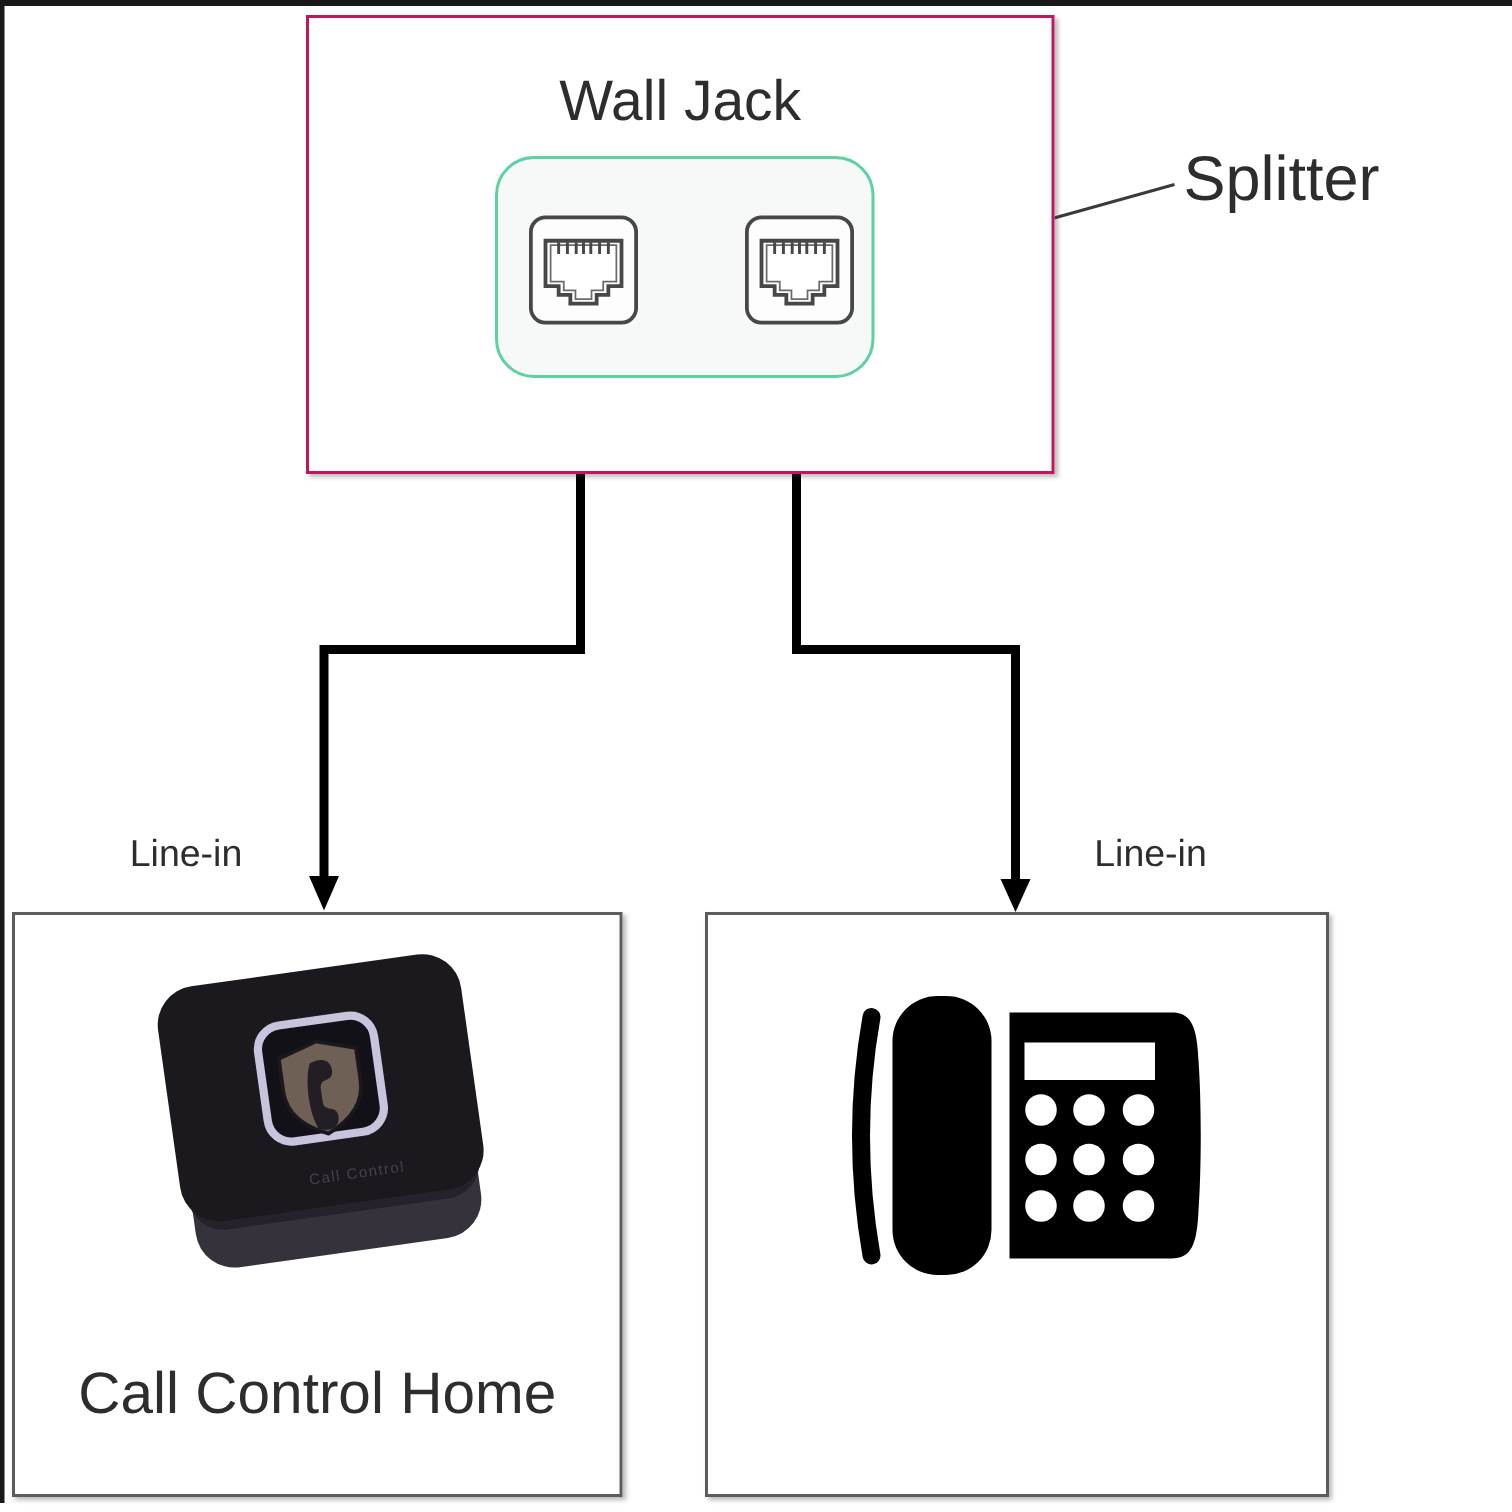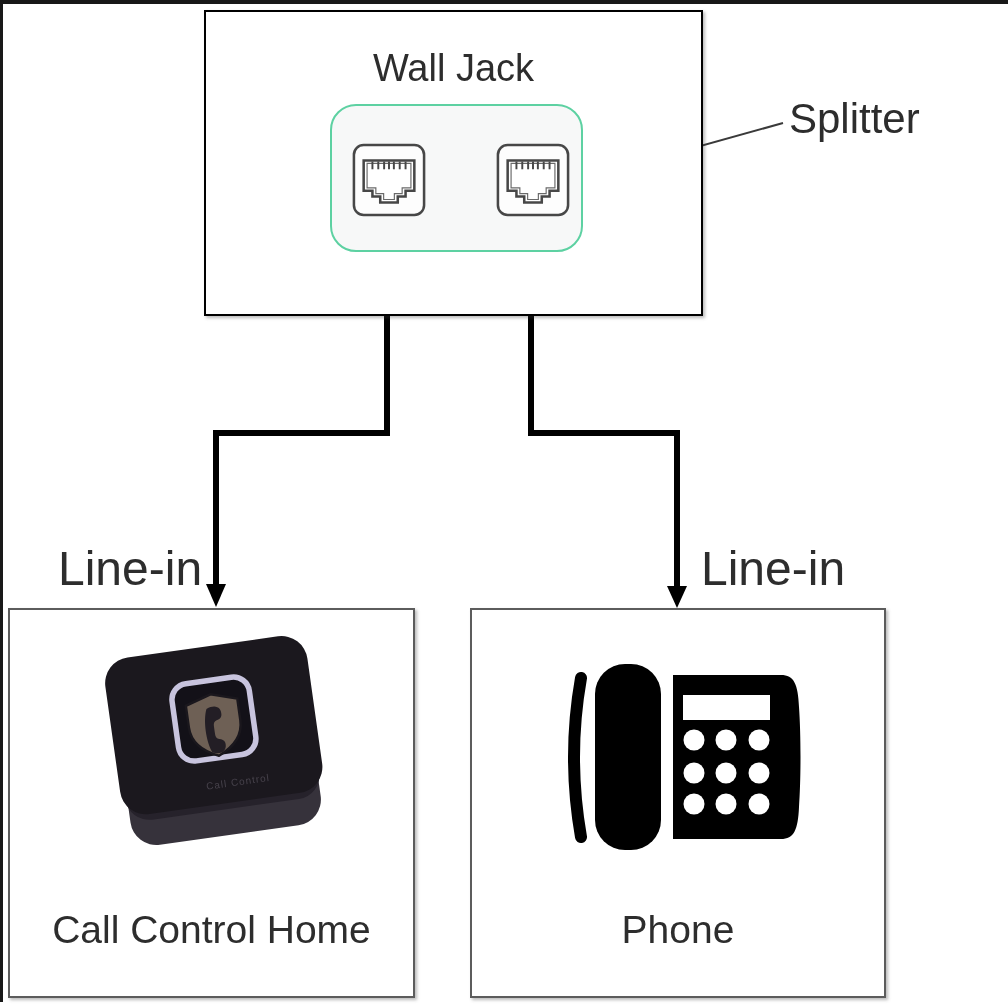--- a/index.html
+++ b/index.html
@@ -5,21 +5,21 @@
   html,body{margin:0;padding:0;background:#ffffff;}
   .canvas{
     position:relative;width:1008px;height:1008px;background:#ffffff;overflow:hidden;
     font-family:"Liberation Sans","DejaVu Sans",sans-serif;color:#2d2d2d;
   }
   .edge-top{position:absolute;left:0;top:0;width:1008px;height:4px;background:#181818;}
   .edge-left{position:absolute;left:0;top:0;width:3px;height:1002px;background:#181818;}
 
   .wall-jack-box{
     position:absolute;left:204px;top:10px;width:499px;height:306px;box-sizing:border-box;
-    border:2px solid #000000;background:#ffffff;
+    border:2px solid #be185d;background:#ffffff;
     box-shadow:2px 2px 3px rgba(60,60,60,0.35);
   }
   .wall-jack-title{
     position:absolute;left:0;right:0;top:36px;text-align:center;
     font-size:38px;line-height:40px;color:#2d2d2d;white-space:nowrap;
   }
   .splitter-panel{
     position:absolute;left:330px;top:104px;width:253px;height:148px;box-sizing:border-box;
     border:2px solid #5dd1a2;border-radius:26px;background:#f7f8f8;
   }
@@ -27,21 +27,21 @@
   .jack.left{left:19px;top:36px;}
   .jack.right{left:163px;top:36px;}
 
   .overlay{position:absolute;left:0;top:0;width:1008px;height:1008px;pointer-events:none;}
 
   .splitter-callout{
     position:absolute;left:789px;top:99px;font-size:42px;line-height:40px;white-space:nowrap;
   }
   .linein{
     position:absolute;top:549px;width:132px;text-align:center;
-    font-size:48px;line-height:40px;white-space:nowrap;
+    font-size:25px;line-height:40px;white-space:nowrap;
   }
   .linein.left{left:58px;}
   .linein.right{left:701px;}
 
   .device-box{
     position:absolute;top:608px;height:390px;box-sizing:border-box;background:#ffffff;
     border:2px solid #5c5c5c;box-shadow:2px 2px 3px rgba(60,60,60,0.35);
   }
   .device-box.left{left:8px;width:407px;}
   .device-box.right{left:470px;width:416px;}
@@ -134,16 +134,15 @@
           <circle cx="160" cy="78" r="10.5"></circle>
           <circle cx="193" cy="78" r="10.5"></circle>
         <circle cx="128" cy="111" r="10.5"></circle>
           <circle cx="160" cy="111" r="10.5"></circle>
           <circle cx="193" cy="111" r="10.5"></circle>
         <circle cx="128" cy="142" r="10.5"></circle>
           <circle cx="160" cy="142" r="10.5"></circle>
           <circle cx="193" cy="142" r="10.5"></circle>
       </g>
     </svg>
-    <div class="device-label">Phone</div>
   </div>
 
 </div>
 
 </body></html>

